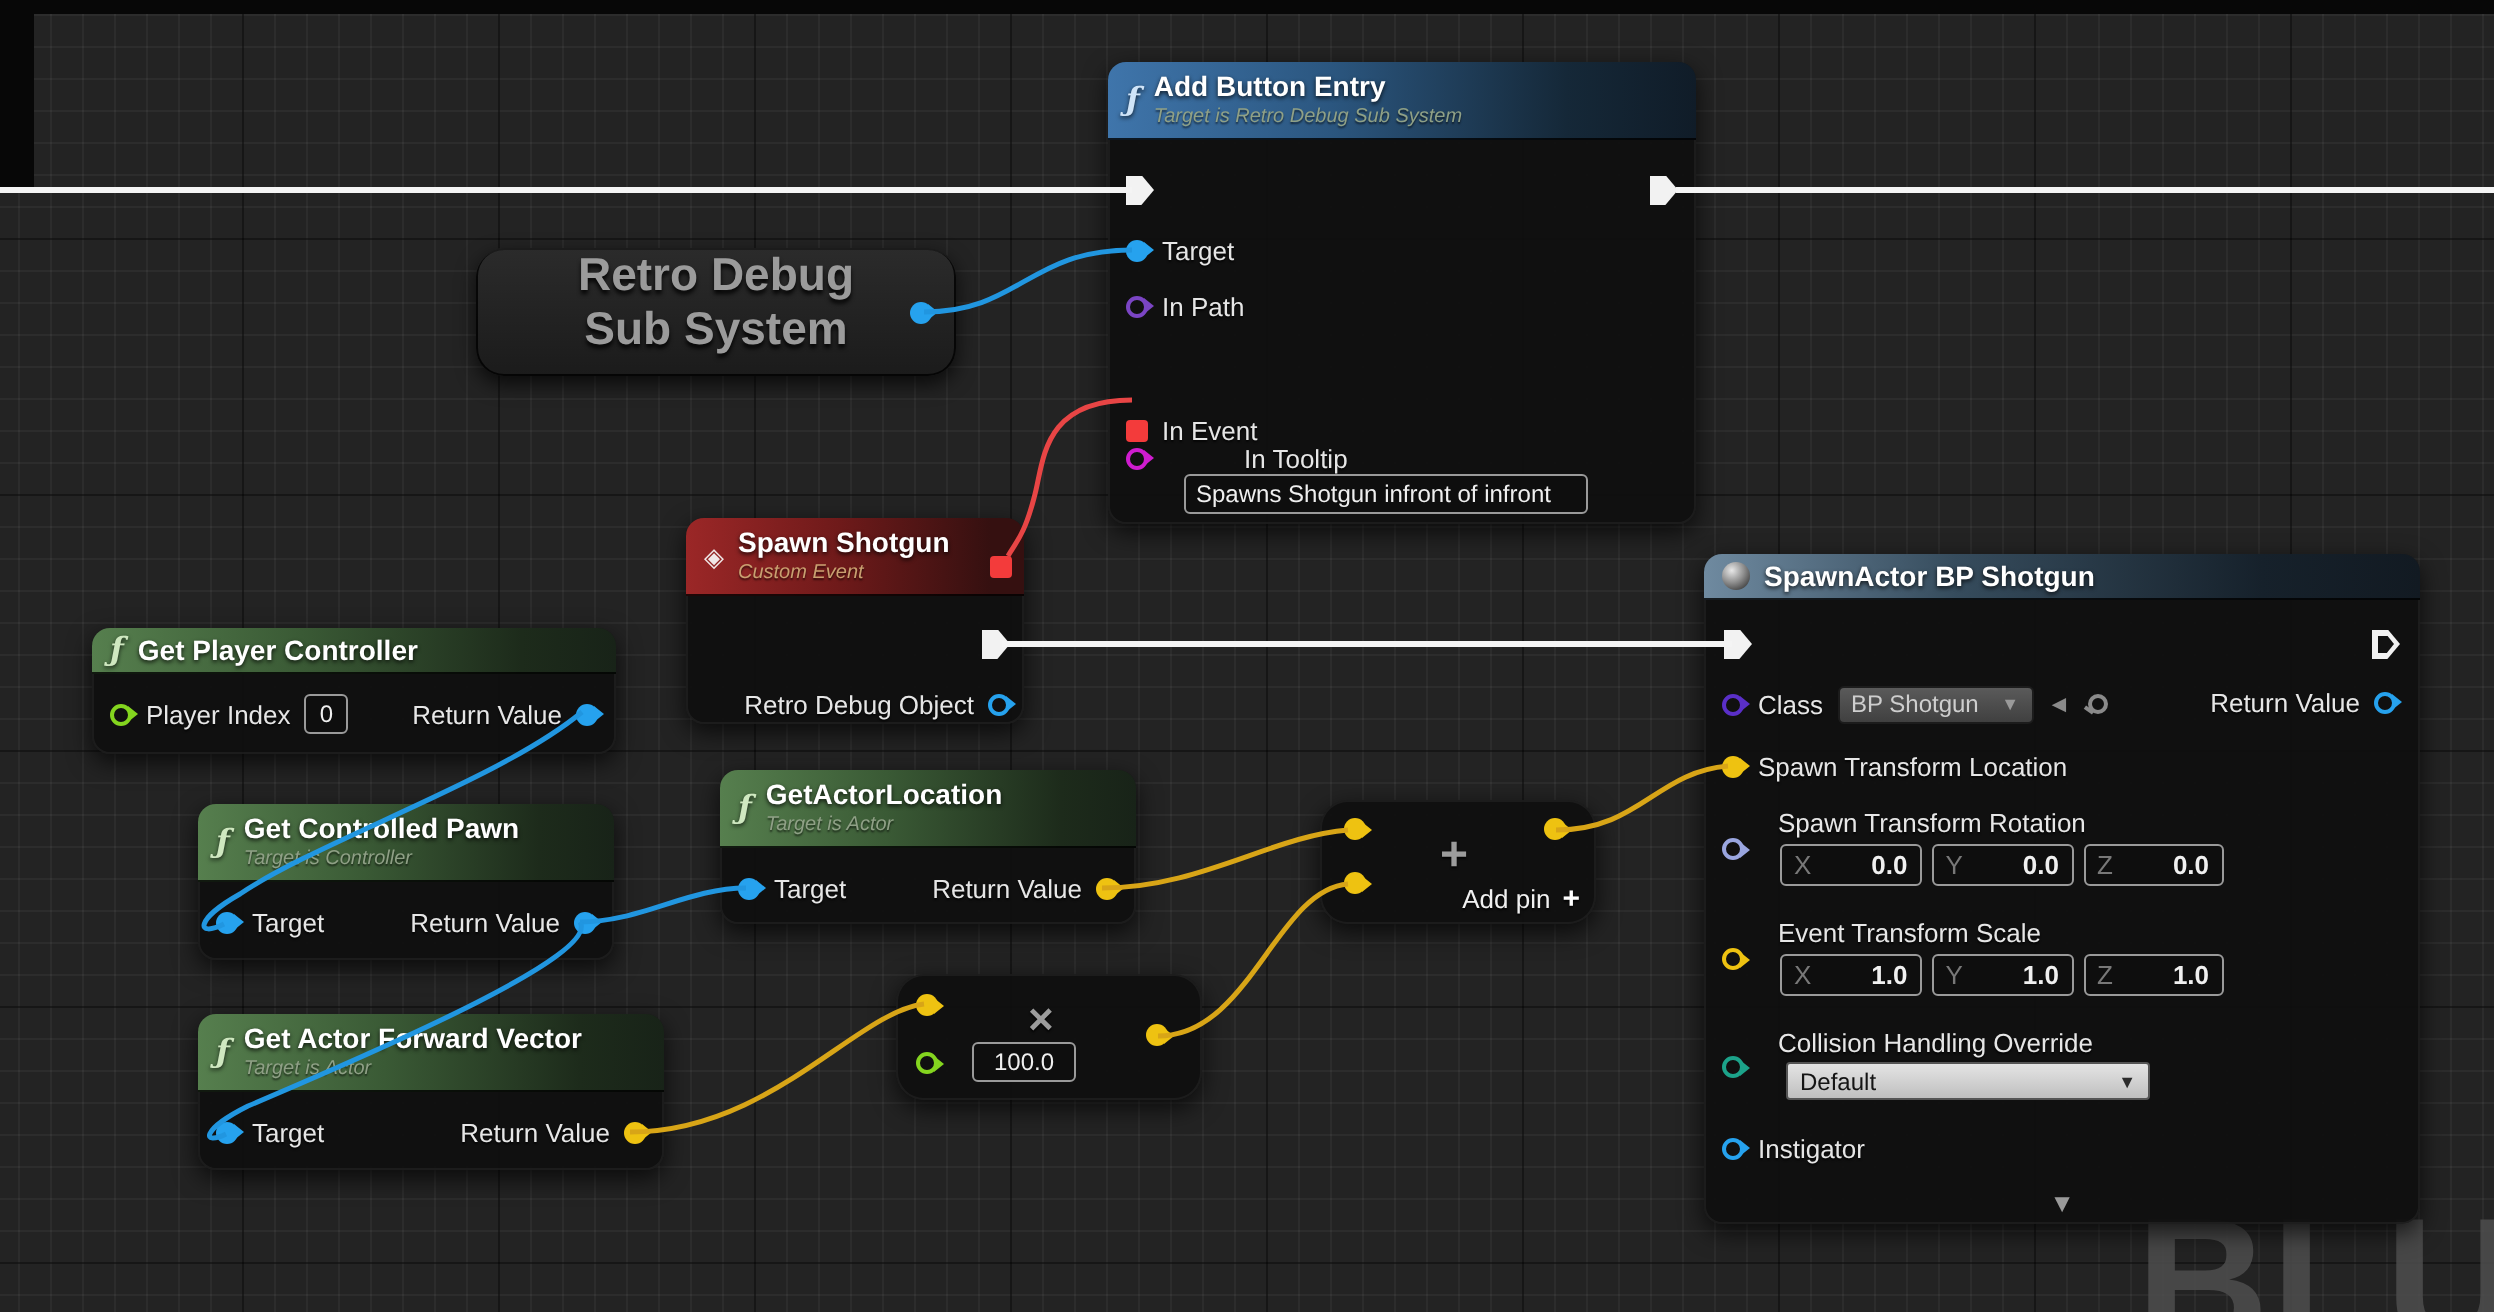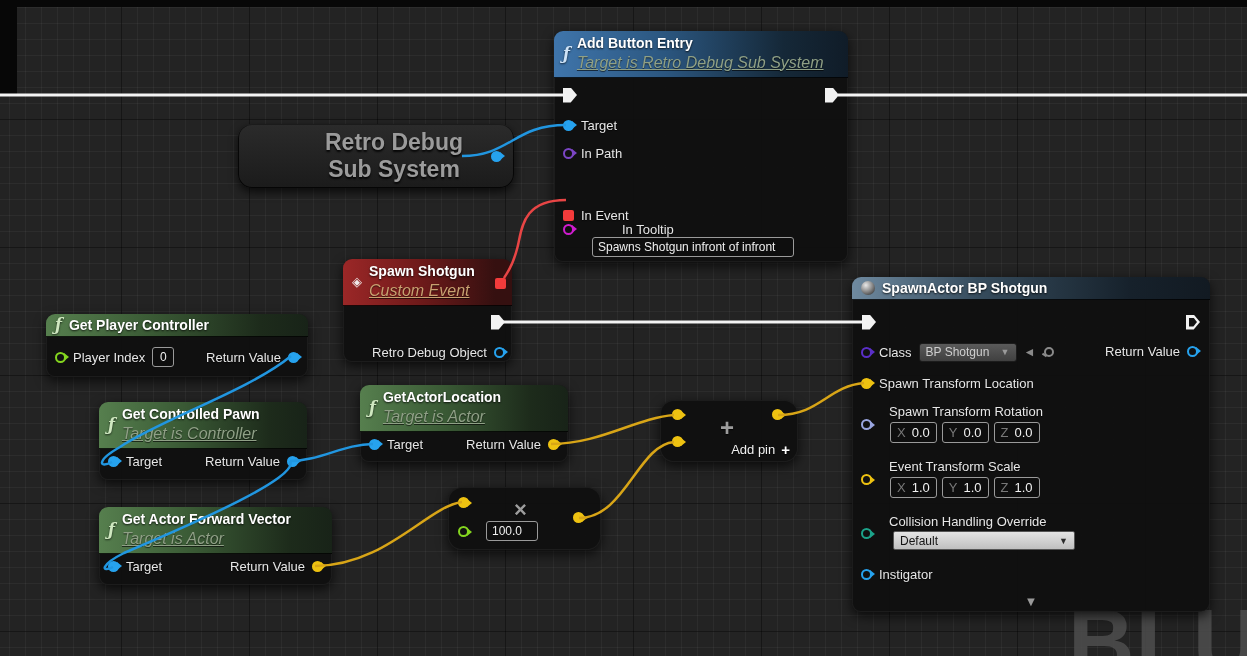--- a/index.html
+++ b/index.html
@@ -28,21 +28,21 @@
     background:rgba(15,15,15,.94);
     box-shadow:0 4px 12px rgba(0,0,0,.7), inset 0 0 0 1px rgba(255,255,255,.05);
   }
   .nhead{
     position:relative;border-radius:9px 9px 0 0;padding:4px 10px 4px 9px;
     border-bottom:1px solid rgba(0,0,0,.8);
     display:flex;align-items:center;gap:7px;
   }
   .nhead .titles{display:flex;flex-direction:column;line-height:1.25;}
   .ntitle{font-size:14px;font-weight:700;color:#fff;text-shadow:0 1px 2px rgba(0,0,0,.8);white-space:nowrap;}
-  .nsub{font-size:16px;font-style:italic;color:#8fa086;text-shadow:0 1px 1px rgba(0,0,0,.6);white-space:nowrap;text-decoration:underline;}
+  .nsub{font-size:10px;font-style:italic;color:#8fa086;text-shadow:0 1px 1px rgba(0,0,0,.6);white-space:nowrap;}
   .ficon{font-family:"DejaVu Serif",serif;font-style:italic;font-weight:700;font-size:16px;line-height:1;text-shadow:0 1px 2px rgba(0,0,0,.7);}
   .head-green{background:linear-gradient(90deg,#567f4e 0%,#3a5a35 40%,#1d2b1b 82%,#182318 100%);}
   .head-blue{background:linear-gradient(90deg,#3f75ab 0%,#2b567f 38%,#152838 78%,#101c28 100%);}
   .head-red{background:linear-gradient(90deg,#9b2727 0%,#6f1a1a 45%,#351010 90%);}
   .head-steel{background:linear-gradient(90deg,#6f8aa0 0%,#364c5d 35%,#16212b 78%,#121a22 100%);}
   
   .prow{position:absolute;left:9px;display:flex;align-items:center;gap:7px;height:16px;white-space:nowrap;}
   .prow.r{left:auto;right:9px;flex-direction:row-reverse;}
   .plabel{font-size:13px;color:#e6e6e6;text-shadow:0 1px 1px rgba(0,0,0,.7);}
   .pin{width:11px;height:11px;border-radius:50%;position:relative;flex:none;box-sizing:border-box;}
@@ -56,37 +56,37 @@
   .execpin{position:relative;width:14px;height:15px;flex:none;}
   .execpin .shape{position:absolute;inset:0;background:#f2f2f2;
     clip-path:polygon(0 0,55% 0,100% 50%,55% 100%,0 100%);}
   .execpin.hollow .shape::after{content:"";position:absolute;inset:3px;background:#121212;
     clip-path:polygon(0 0,55% 0,100% 50%,55% 100%,0 100%);}
   .vbox{position:relative;background:#0e0e0e;border:1px solid #9a9a9a;border-radius:3px;
     color:#efefef;font-size:12px;height:18px;line-height:18px;padding:0 5px;white-space:nowrap;overflow:hidden;}
   .axisbox{display:inline-flex;gap:6px;align-items:center;background:#0e0e0e;border:1px solid #9a9a9a;
     border-radius:3px;height:19px;line-height:19px;padding:0 6px;font-size:13px;}
   .axisbox .ax{color:#787878;}
-  .axisbox .av{color:#f0f0f0;font-weight:400;}
+  .axisbox .av{color:#f0f0f0;font-weight:700;margin-left:24px;}
   .dropdown{display:flex;align-items:center;justify-content:space-between;
     background:linear-gradient(#5a5a5a,#404040);border:1px solid #1c1c1c;border-radius:3px;
     color:#cecece;font-size:12px;height:19px;padding:0 6px;box-sizing:border-box;}
   .dropdown.light{background:linear-gradient(#e4e4e4,#bfbfbf);color:#141414;border-color:#555;border-radius:2px;}
   .dd-arrow{font-size:9px;color:#9a9a9a;margin-left:6px;}
   .dropdown.light .dd-arrow{color:#2b2b2b;}
   .op{position:absolute;font-weight:700;color:#9c9c9c;text-shadow:0 1px 1px rgba(0,0,0,.8);}
   .small-icon{color:#8a8a8a;font-size:12px;}
   .mag{position:relative;width:12px;height:12px;display:inline-block;}
   .mag::before{content:"";position:absolute;left:2px;top:1px;width:6px;height:6px;border:2px solid #8a8a8a;border-radius:50%;}
   .mag::after{content:"";position:absolute;left:0px;top:8px;width:5px;height:2px;background:#8a8a8a;transform:rotate(35deg);}
   .varnode{
     position:absolute;z-index:2;border-radius:14px;
     background:linear-gradient(#2b2b2b,#1b1b1b);
     box-shadow:0 4px 10px rgba(0,0,0,.7), inset 0 1px 0 rgba(255,255,255,.08), inset 0 0 0 1px rgba(0,0,0,.8);
-    display:flex;align-items:center;justify-content:center;text-align:center;padding-left:36px;
+    display:flex;justify-content:center;text-align:center;
   }
   .varnode .vtxt{font-size:23px;font-weight:700;color:#9b9b9b;line-height:27px;text-shadow:0 2px 2px rgba(0,0,0,.85);}
   .wires{position:absolute;inset:0;z-index:5;pointer-events:none;}
   .expander{position:absolute;left:50%;transform:translateX(-50%);bottom:3px;color:#9a9a9a;font-size:13px;}
   .sphere{width:14px;height:14px;border-radius:50%;flex:none;
     background:radial-gradient(circle at 35% 30%, #e8e8e8, #909090 45%, #474747 80%);}
   .addpin-line{position:absolute;right:8px;bottom:4px;display:flex;align-items:center;gap:6px;
     color:#f0f0f0;font-size:13px;text-shadow:0 1px 1px rgba(0,0,0,.8);}
   .addpin-line .plus{font-weight:800;font-size:15px;color:#fff;}
 </style>
@@ -235,21 +235,21 @@
     </div>
     <div class="prow r" style="top:51px;">
       <span class="pin filled" style="--c:#eec211"></span>
       <span class="plabel">Return Value</span>
     </div>
   </div>
 
   <div class="node" style="left:448px;top:487px;width:153px;height:63px;border-radius:14px;">
     <span class="pin filled" style="--c:#eec211;position:absolute;left:10px;top:10px;"></span>
     <span class="pin hollow" style="--c:#84d51f;position:absolute;left:10px;top:39px;"></span>
-    <span class="vbox" style="position:absolute;left:38px;top:34px;width:40px;">100.0</span>
+    <span class="vbox" style="position:absolute;left:38px;top:34px;width:40px;text-align:center;">100.0</span>
     <span class="op" style="left:66px;top:10px;font-size:22px;">×</span>
     <span class="pin filled" style="--c:#eec211;position:absolute;left:125px;top:25px;"></span>
   </div>
 
   <div class="node" style="left:660px;top:400px;width:138px;height:62px;border-radius:14px;">
     <span class="pin filled" style="--c:#eec211;position:absolute;left:12px;top:9px;"></span>
     <span class="pin filled" style="--c:#eec211;position:absolute;left:12px;top:36px;"></span>
     <span class="pin filled" style="--c:#eec211;position:absolute;left:112px;top:9px;"></span>
     <span class="op" style="left:60px;top:14px;font-size:24px;">+</span>
     <div class="addpin-line">

